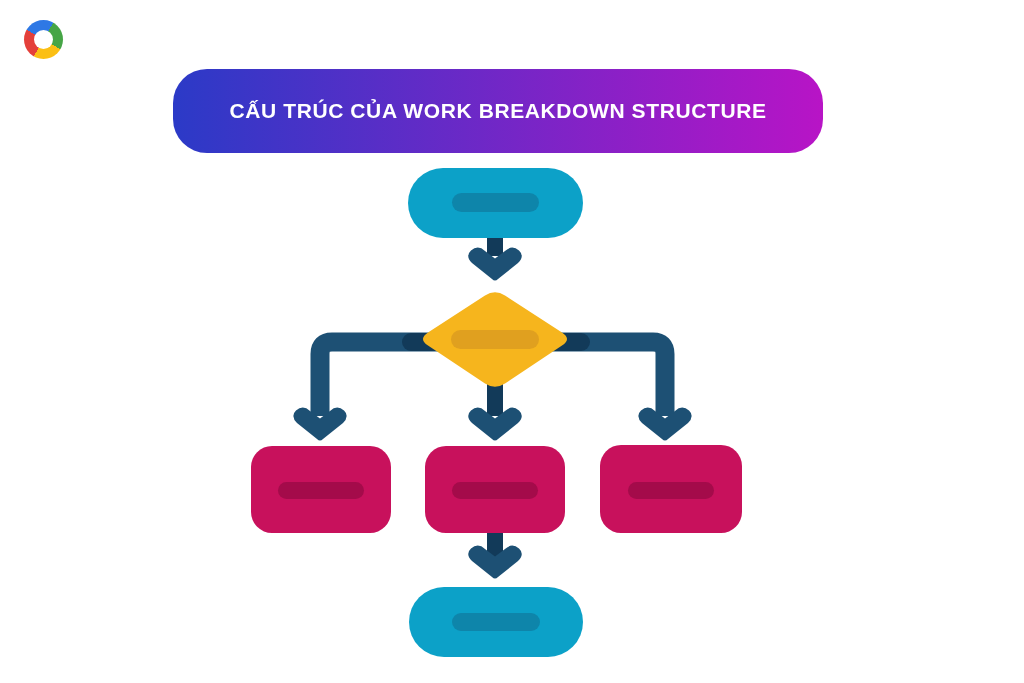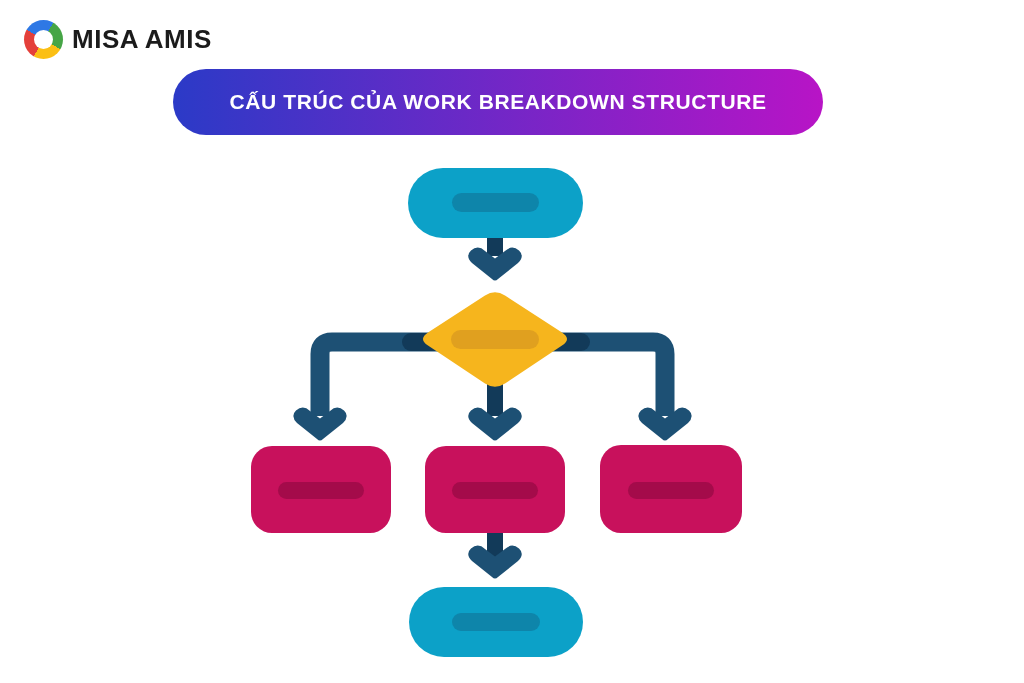--- a/index.html
+++ b/index.html
@@ -27,40 +27,39 @@
     background: #ffffff; border-radius: 50%;
   }
   .logo-text {
     font-size: 26px; font-weight: bold; color: #1b1b1b;
     letter-spacing: 0.5px; white-space: nowrap;
   }
 
   
   .banner {
     position: absolute; left: 173px; top: 69px;
-    width: 650px; height: 66px; border-radius: 34px;
+    width: 650px; height: 84px; border-radius: 34px;
     background: linear-gradient(90deg, #2B3AC7 0%, #B814C6 100%);
     display: flex; align-items: center; justify-content: center;
   }
   .banner-title {
     color: #ffffff; font-size: 21px; font-weight: bold;
     letter-spacing: 0.6px; text-transform: uppercase; white-space: nowrap;
   }
 
   
   .flowchart-svg { position: absolute; left: 0; top: 0; }
 </style>
 </head>
 <body>
 
 <div class="stage">
 
   <div class="header">
     <div class="logo-icon"></div>
-    <div class="logo-text">MISA AMIS</div>
   </div>
 
   <div class="banner">
     <div class="banner-title">CẤU TRÚC CỦA WORK BREAKDOWN STRUCTURE</div>
   </div>
 
   <svg class="flowchart-svg" width="1024" height="683" viewBox="0 0 1024 683">
     <defs>
 
       <path id="arrowhead" d="M -3 -1 Q 0 2 3 -1 L 23 -17 Q 30 -24 24 -29.5 Q 17 -35.5 10 -29 Q 4 -24.5 0 -21.5 Q -4 -24.5 -10 -29 Q -17 -35.5 -24 -29.5 Q -30 -24 -23 -17 Z"></path>

